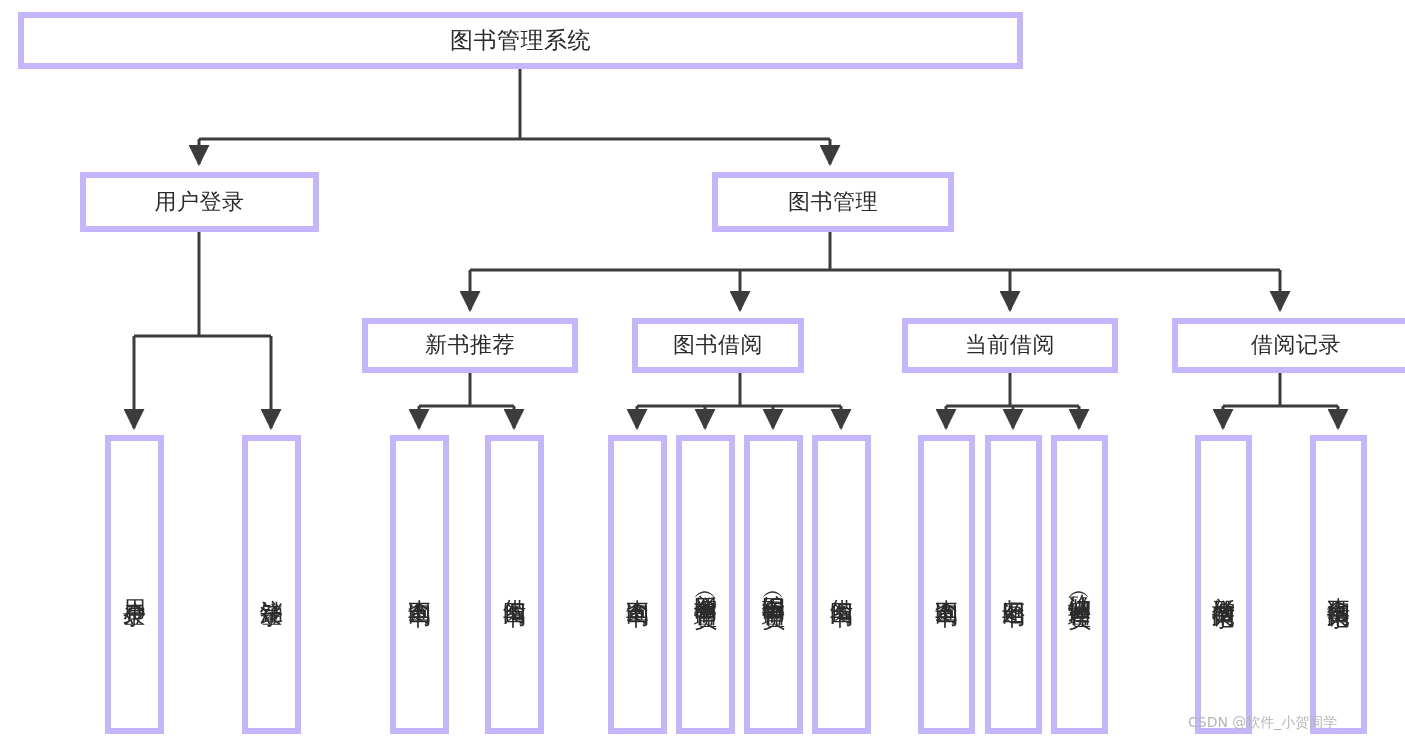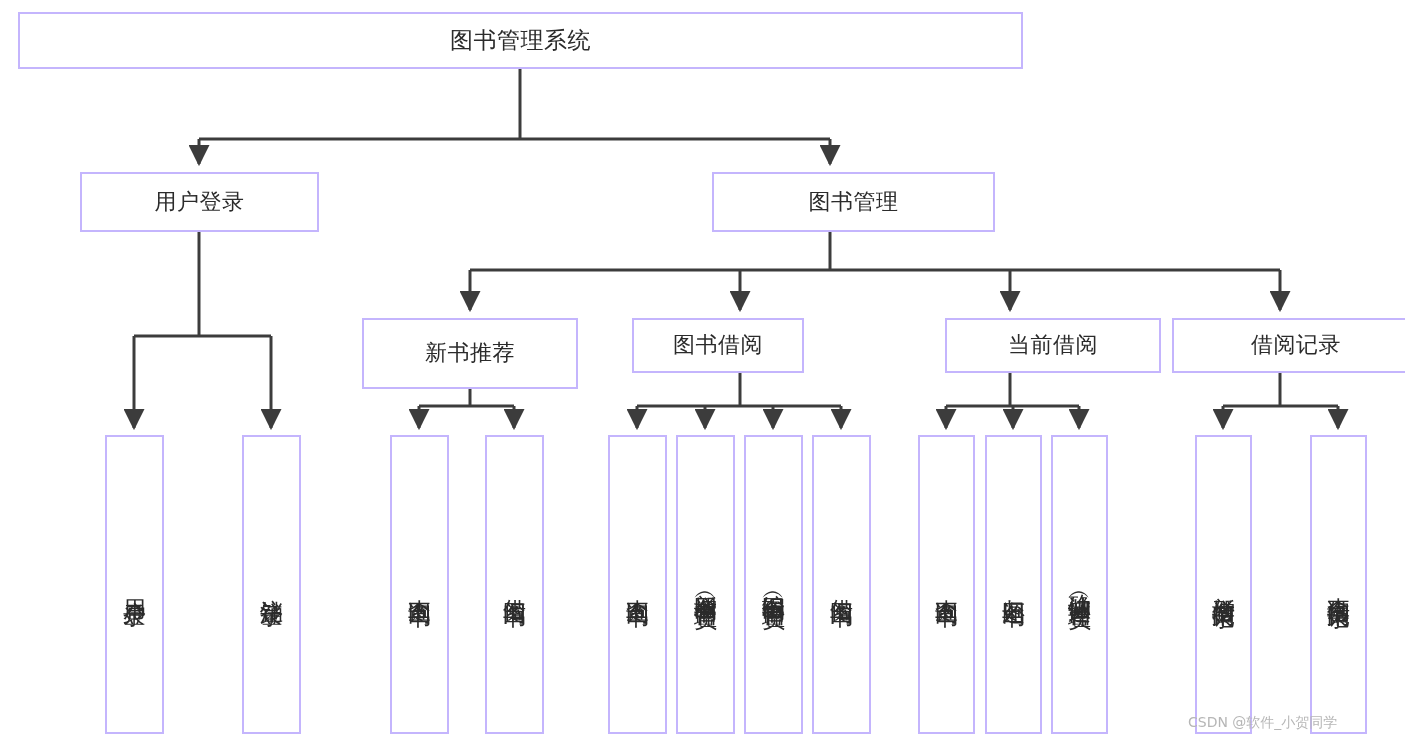--- a/index.html
+++ b/index.html
@@ -22,21 +22,21 @@
     position: absolute;
     left: 0;
     top: 0;
     width: 1405px;
     height: 747px;
   }
   .node {
     position: absolute;
     box-sizing: border-box;
     background: #ffffff;
-    border: 2px solid #c4b5fd;
+    border: 6px solid #c4b5fd;
     color: #2b2b2b;
     display: flex;
     align-items: center;
     justify-content: center;
     text-align: center;
     z-index: 2;
   }
   .node .label {
     display: block;
     line-height: 1.22;
@@ -127,31 +127,31 @@
     </g>
   </svg>
 
   <div class="node horiz root" style="left:18px; top:12px; width:1005px; height:57px;">
     <span class="label">图书管理系统</span>
   </div>
 
   <div class="node horiz" style="left:80px; top:172px; width:239px; height:60px;">
     <span class="label">用户登录</span>
   </div>
-  <div class="node horiz" style="left:712px; top:172px; width:283px; height:60px;">
+  <div class="node horiz" style="left:712px; top:172px; width:242px; height:60px;">
     <span class="label">图书管理</span>
   </div>
 
-  <div class="node horiz" style="left:362px; top:318px; width:216px; height:71px;justify-content:center;">
+  <div class="node horiz" style="left:362px; top:318px; width:216px; height:55px;justify-content:center;">
     <span class="label">新书推荐</span>
   </div>
   <div class="node horiz" style="left:632px; top:318px; width:172px; height:55px;">
     <span class="label">图书借阅</span>
   </div>
-  <div class="node horiz" style="left:902px; top:318px; width:216px; height:55px;margin-left:43px;">
+  <div class="node horiz" style="left:902px; top:318px; width:216px; height:55px;">
     <span class="label">当前借阅</span>
   </div>
   <div class="node horiz" style="left:1172px; top:318px; width:248px; height:55px;">
     <span class="label">借阅记录</span>
   </div>
 
   <div class="node vert" style="left:105px; top:435px; width:59px; height:299px;">
     <span class="label">用户登录</span>
   </div>
   <div class="node vert" style="left:242px; top:435px; width:59px; height:299px;">

